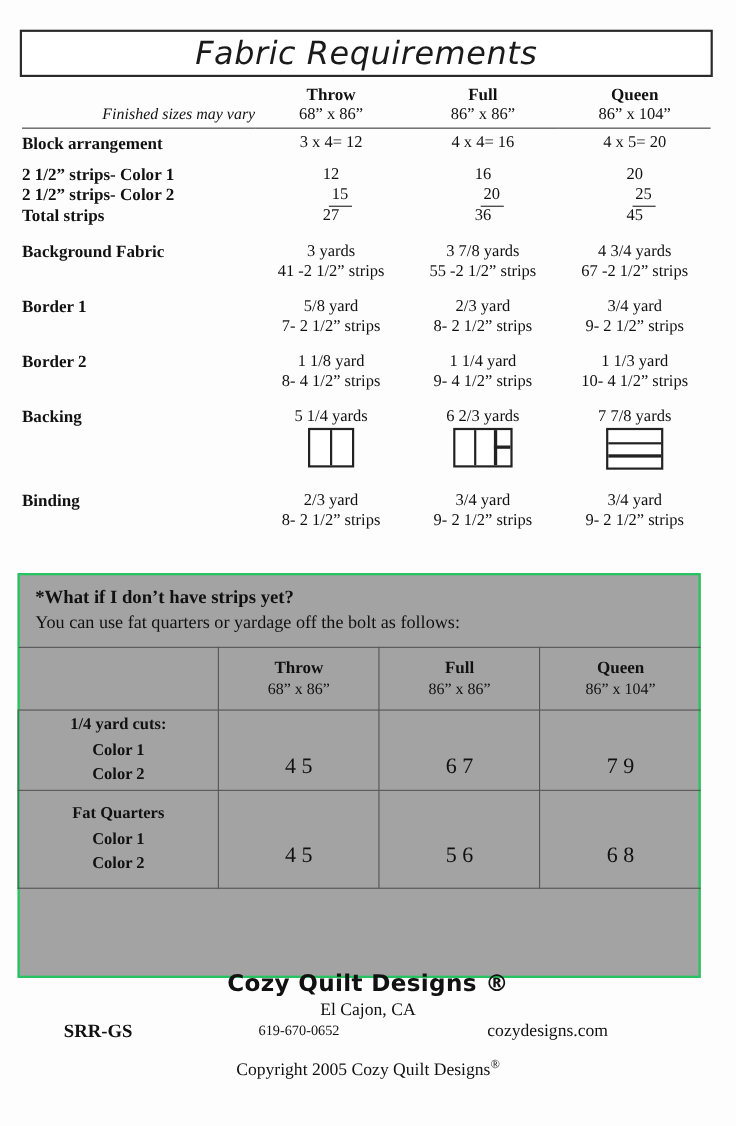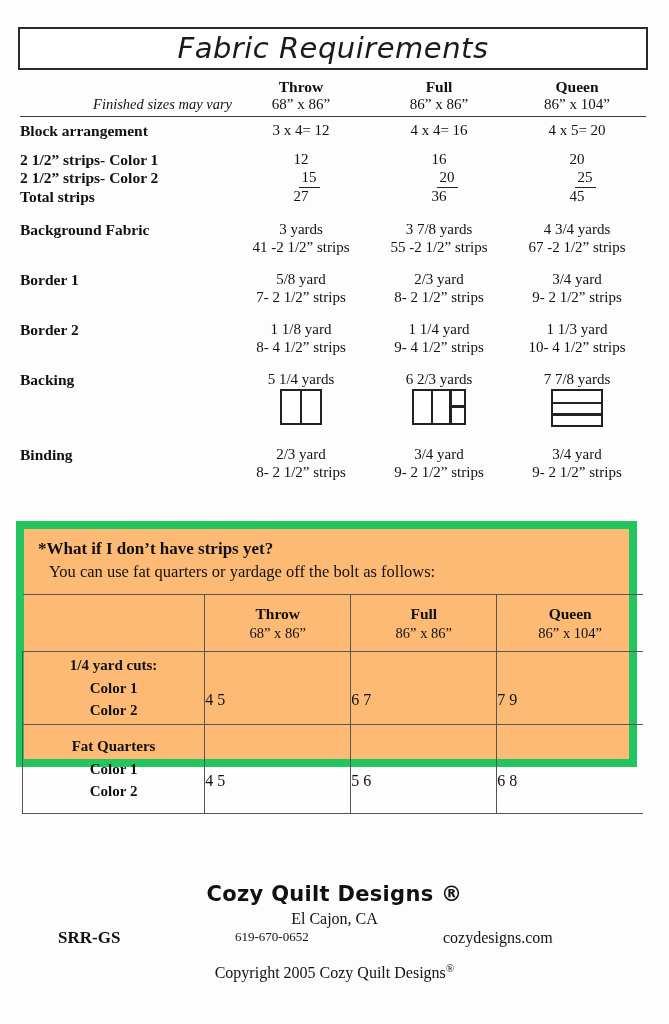--- a/index.html
+++ b/index.html
@@ -156,34 +156,33 @@
     position: absolute; left: 0; right: 0;
     top: 66%; height: 2.5px; background: #222;
   }
 
   
   .box2 {
     position: absolute;
     left: 16px;
     top: 521px;
     width: 621px;
-    height: 246px;
-    border: 8px solid #22c55e;
+    height: 368px;
+    border: 2px solid #22c55e;
     box-sizing: border-box;
-    background: #fdba74;
+    background: #a3a3a3;
   }
   .box2-q {
     font-weight: bold;
     font-size: 17px;
     padding: 10px 0 0 14px;
   }
   .box2-sub {
     font-size: 16.5px;
     padding: 3px 0 0 14px;
-    margin-left: 11px;
   }
   .t2 {
     position: absolute;
     left: -2px;
     top: 65px;
     width: 621px;
     border-collapse: collapse;
     table-layout: fixed;
     box-sizing: border-box;
   }
@@ -211,22 +210,22 @@
     line-height: 1.25;
   }
   .t2-lab {
     text-align: center;
     font-weight: bold;
     font-size: 15px;
     line-height: 1.5;
   }
   .t2-lab .lead { display: block; }
   .t2-num {
-    text-align: left;
-    font-size: 16px;
+    text-align: center;
+    font-size: 20px;
     line-height: 1.5;
   }
   .t2-num .blank { display: block; visibility: hidden; }
 
   
   .brand {
     position: absolute;
     left: 0; right: 0;
     top: 882px;
     text-align: center;

